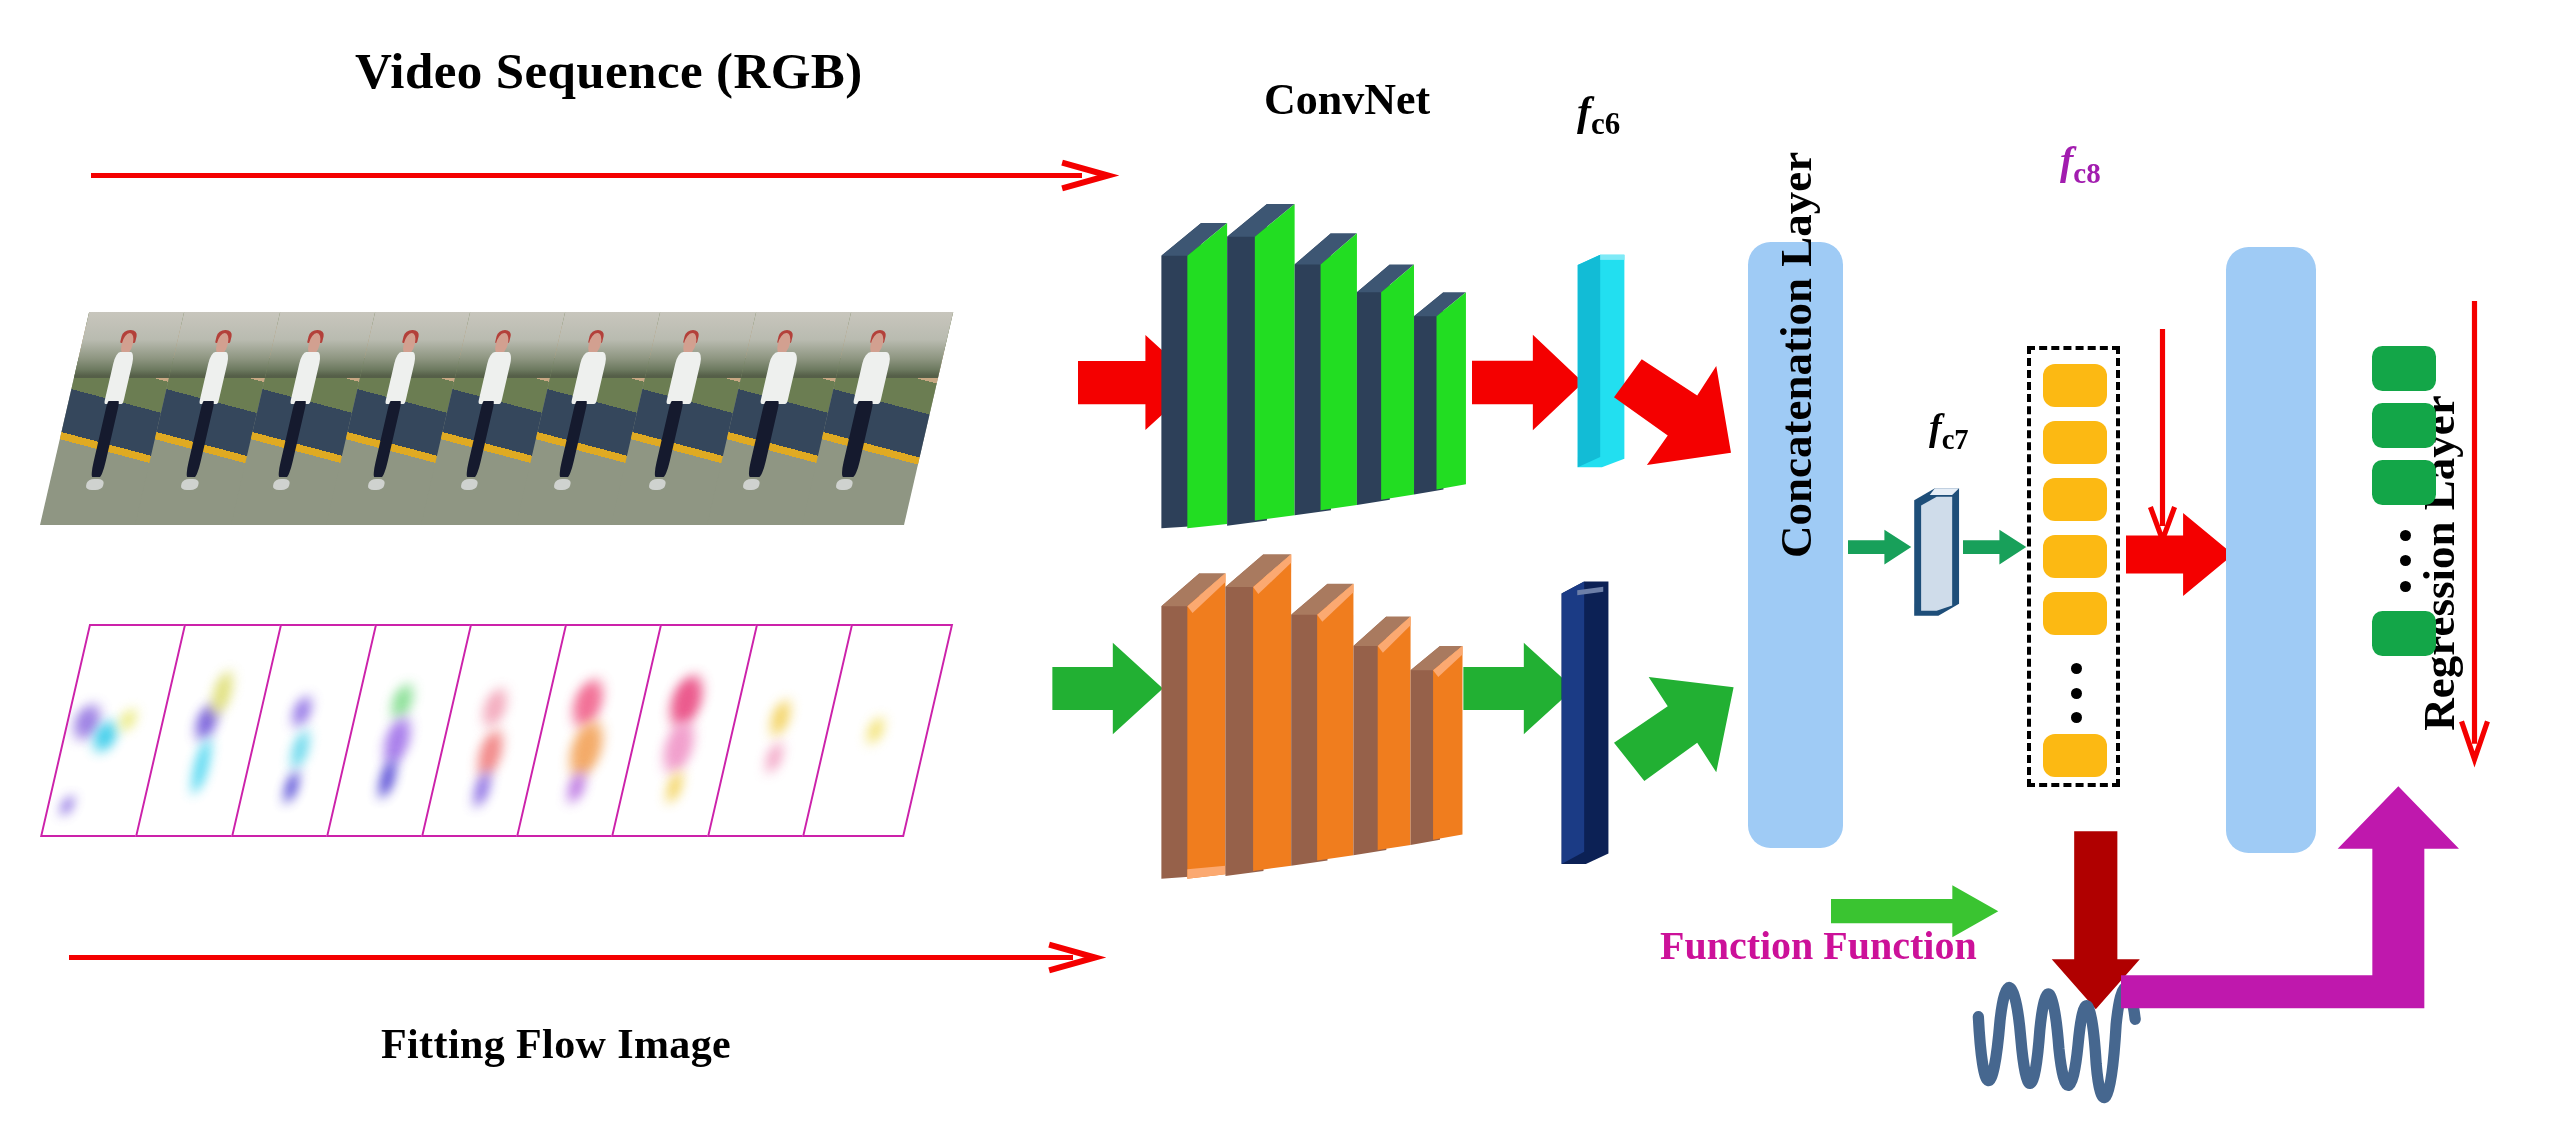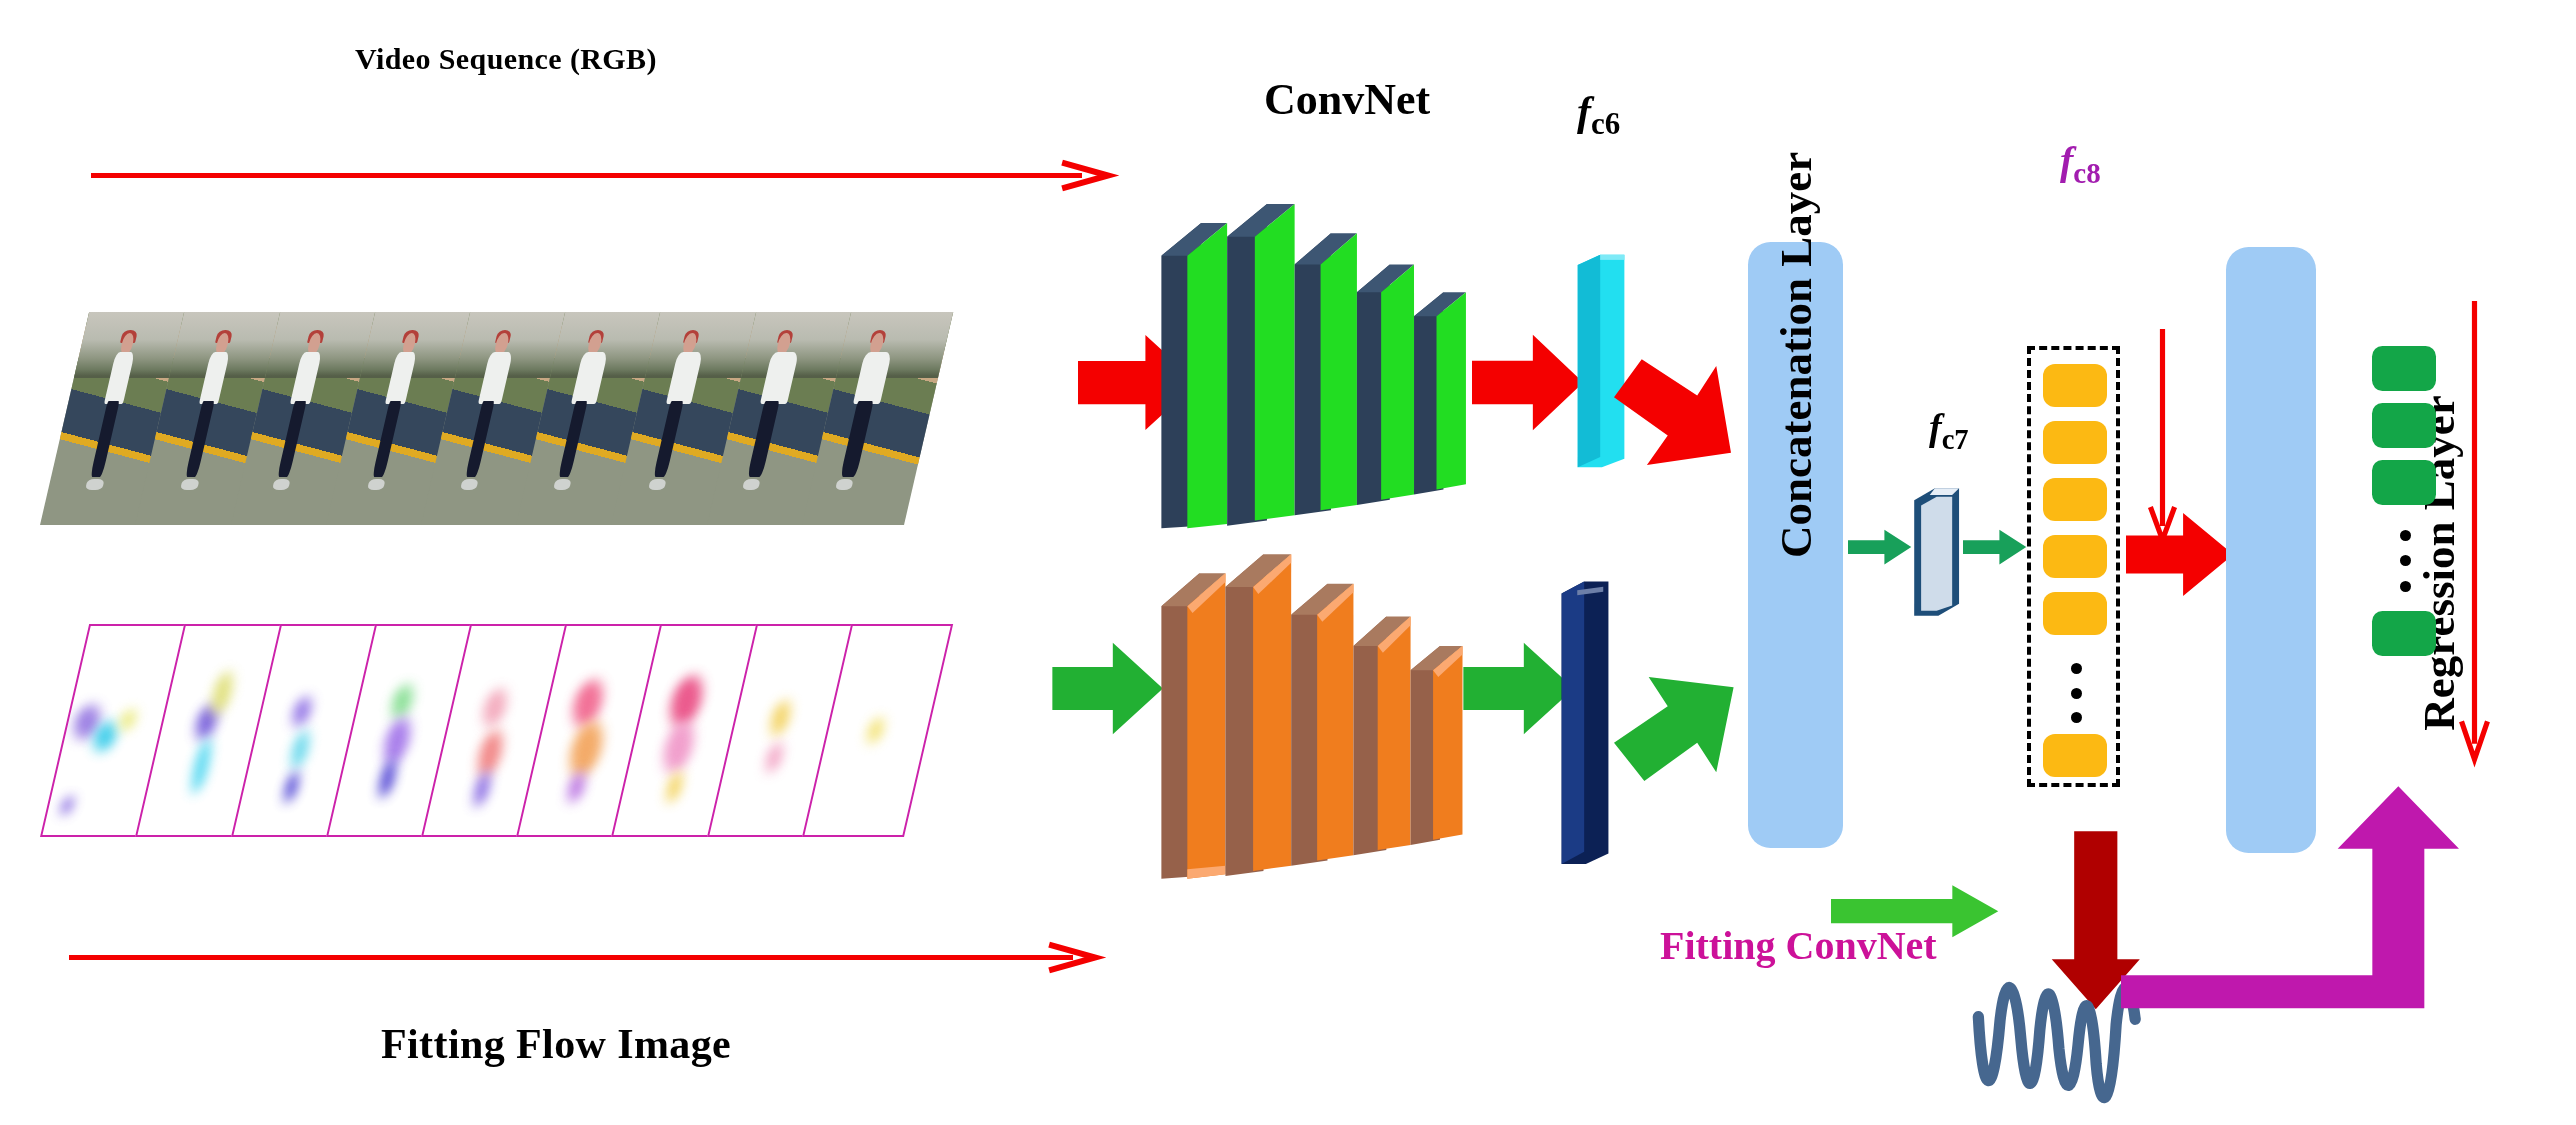--- a/index.html
+++ b/index.html
@@ -2,21 +2,21 @@
 <html style="font-size:14px"><head>
 <meta charset="utf-8">
 <style>
   html,body{margin:0;padding:0;background:#fff;}
   body{width:2576px;height:1125px;position:relative;overflow:hidden;
        font-family:"Liberation Serif", serif;}
   .abs{position:absolute;}
   .lbl{font-weight:bold;color:#000;white-space:nowrap;}
 
   
-  #title-rgb{left:355px;top:42px;font-size:30px;letter-spacing:0.4px;}
+  #title-rgb{left:355px;top:42px;font-size:51px;letter-spacing:0.4px;}
   #title-flow{left:381px;top:1020px;font-size:42px;letter-spacing:0.4px;}
   #title-convnet{left:1264px;top:74px;font-size:44px;}
 
   
   .thin-arrow-line{height:5.2px;background:#f40000;}
 
   
   .frame-rgb{width:102px;height:213px;
      transform:skewX(-13deg);transform-origin:bottom left;
      background-size:100% 100%;}
@@ -374,21 +374,21 @@
 </div>
 
 <svg class="abs" style="left:2457px;top:301px;" width="35" height="467" viewBox="0 0 40 540">
   <line x1="20" y1="0" x2="20" y2="512" stroke="#f40000" stroke-width="6"></line>
   <path d="M5,486 L20,530 L35,486" fill="none" stroke="#f40000" stroke-width="6"></path>
 </svg>
 
 <svg class="abs" style="left:1831px;top:885px;" width="169" height="54" viewBox="0 0 195 62">
   <path d="M0,16 L140,16 L140,0 L193,30 L140,60 L140,44 L0,44 Z" fill="#3ac431"></path>
 </svg>
-<div class="abs lbl" style="left:1660px;top:922px;font-size:40px;color:#cc1199;">Fitting ConvNet</div>
+<div class="abs lbl" style="left:1660px;top:922px;font-size:40px;color:#cc1199;">Function Function</div>
 
 <svg class="abs" style="left:2050px;top:831px;" width="95" height="182" viewBox="0 0 110 210">
   <path d="M28,0 L78,0 L78,148 L104,148 L53,206 L2,148 L28,148 Z" fill="#b00000"></path>
 </svg>
 
 <svg class="abs" style="left:1974px;top:969px;" width="312" height="143" viewBox="0 0 360 165">
   <path d="M5,55 C10,150 22,155 30,60 C36,4 48,8 54,80 C60,150 70,152 76,70
            C82,10 92,14 98,92 C104,150 114,148 120,88 C126,22 136,26 141,110
            C146,168 158,166 164,64 C170,6 180,10 186,58" fill="none" stroke="#46678f" stroke-width="13" stroke-linecap="round" stroke-linejoin="round"></path>
 </svg>

